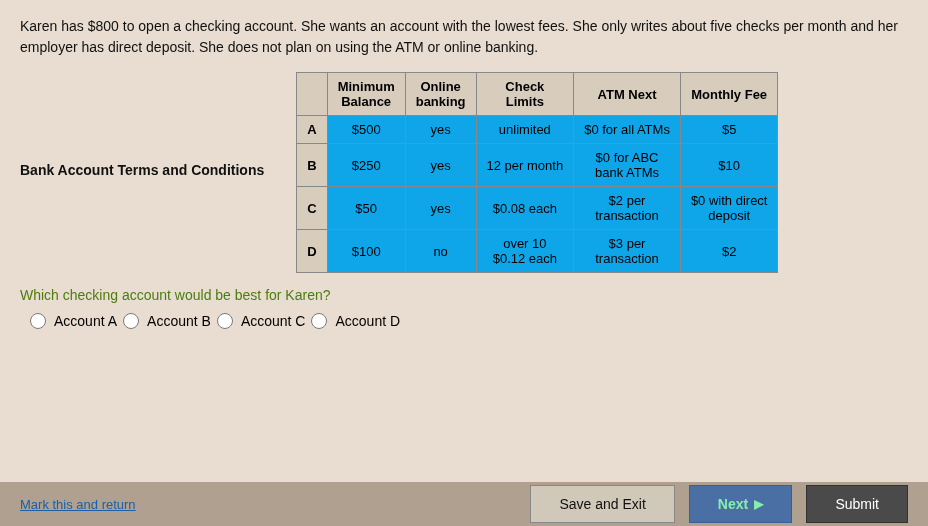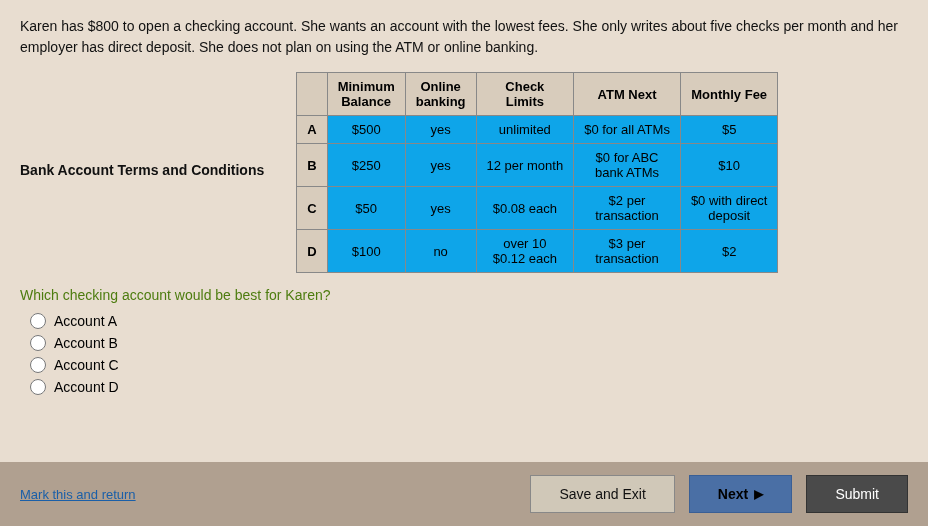--- a/index.html
+++ b/index.html
@@ -60,39 +60,39 @@
       background: #d8ccbc !important;
       width: 30px;
     }
     .sub-question {
       font-size: 14px;
       color: #4d7c0f;
       margin-bottom: 10px;
     }
     .radio-group {
       display: flex;
-      flex-direction: column;
+      flex-direction: row;
       gap: 6px;
       margin-left: 10px;
     }
     .radio-item {
       display: flex;
       align-items: center;
       gap: 8px;
       font-size: 14px;
       cursor: pointer;
     }
     .radio-item input[type="radio"] {
       width: 16px;
       height: 16px;
       cursor: pointer;
     }
     .bottom-bar {
       background: #b0a090;
-      height: 64px;
+      height: 44px;
       display: flex;
       align-items: center;
       padding: 0 20px;
       justify-content: space-between;
       flex-shrink: 0;
     }
     .mark-link {
       color: #1a5fa8;
       text-decoration: underline;
       font-size: 13px;
@@ -112,21 +112,21 @@
       cursor: pointer;
       color: #111;
       font-weight: normal;
     }
     .btn-next {
       background: #4a6fa5;
       border: 1px solid #3a5f95;
       padding: 10px 28px;
       font-size: 14px;
       cursor: pointer;
-      color: #000000;
+      color: #86efac;
       font-weight: bold;
       display: flex;
       align-items: center;
       gap: 6px;
     }
     .btn-next::after {
       content: '▶';
       font-size: 12px;
     }
     .btn-submit {

